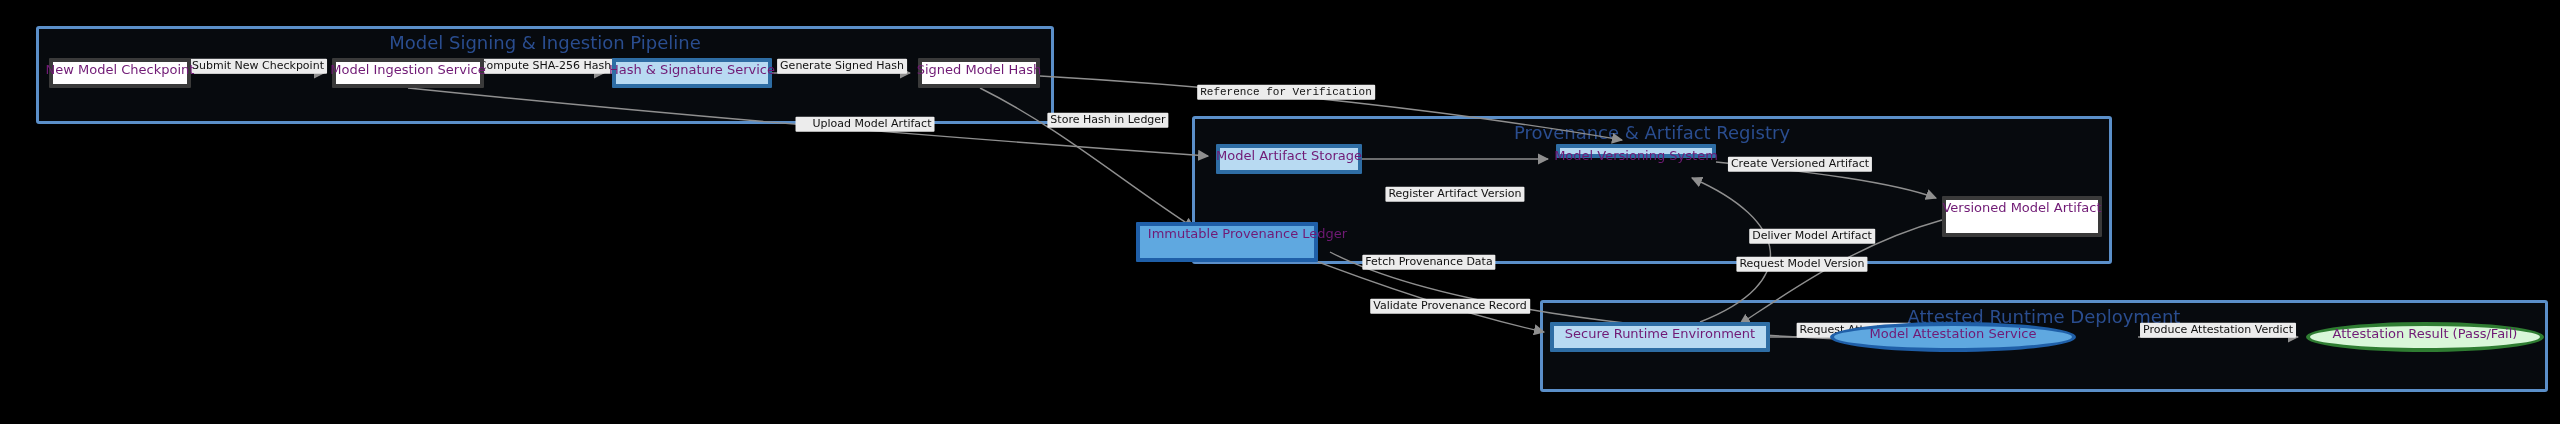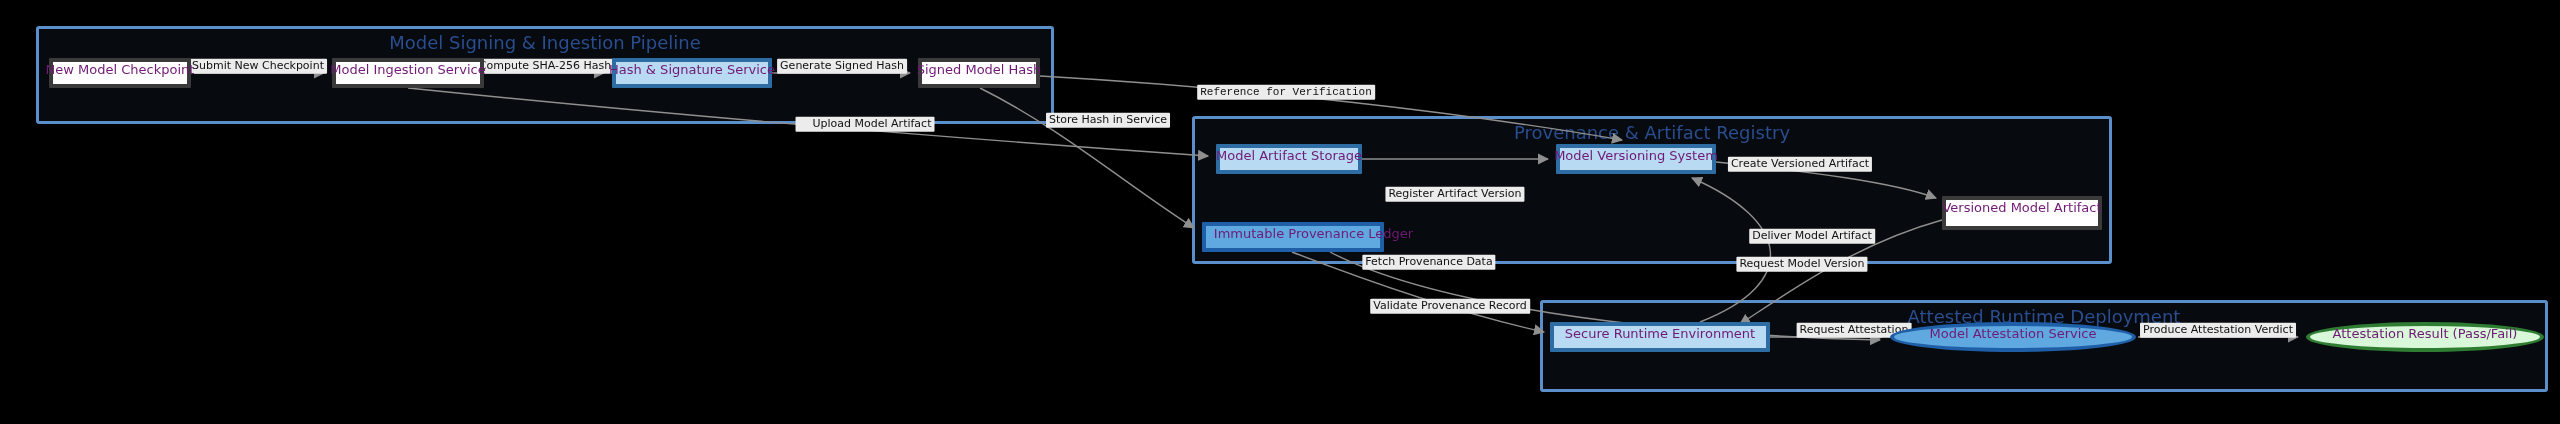--- a/index.html
+++ b/index.html
@@ -97,21 +97,21 @@
       <path d="M 1700 322 C 1802 282, 1788 220, 1692 178" fill="none" stroke="#8f8f8f" stroke-width="1.4" marker-end="url(#arrow)"></path>
       <path d="M 1292 252 C 1380 286, 1462 314, 1544 332" fill="none" stroke="#8f8f8f" stroke-width="1.4" marker-end="url(#arrow)"></path>
       <path d="M 1330 252 C 1430 304, 1640 334, 1880 340" fill="none" stroke="#8f8f8f" stroke-width="1.4" marker-end="url(#arrow)"></path>
       <path d="M 1736 337 L 1882 337" fill="none" stroke="#8f8f8f" stroke-width="1.4" marker-end="url(#arrow)"></path>
       <path d="M 2138 337 L 2298 337" fill="none" stroke="#8f8f8f" stroke-width="1.4" marker-end="url(#arrow)"></path>
     </svg>
     <div class="edge-label" style="left: 258px; top: 66px;">Submit New Checkpoint</div>
     <div class="edge-label" style="left: 545px; top: 66px;">Compute SHA-256 Hash</div>
     <div class="edge-label" style="left: 842px; top: 66px;">Generate Signed Hash</div>
     <div class="edge-label" style="left: 865px; top: 124px; padding-left: 17px;">Upload Model Artifact</div>
-    <div class="edge-label" style="left: 1108px; top: 120px;">Store Hash in Service</div>
+    <div class="edge-label" style="left: 1108px; top: 120px;">Store Hash in Ledger</div>
     <div class="edge-label" style="left: 1286px; top: 92px; font-family: Liberation Mono, monospace;">Reference for Verification</div>
     <div class="edge-label" style="left: 1455px; top: 152px; margin-top: 42px;">Register Artifact Version</div>
     <div class="edge-label" style="left: 1800px; top: 164px;">Create Versioned Artifact</div>
     <div class="edge-label" style="left: 1812px; top: 236px;">Deliver Model Artifact</div>
     <div class="edge-label" style="left: 1802px; top: 264px;">Request Model Version</div>
     <div class="edge-label" style="left: 1429px; top: 262px; text-align: right;">Fetch Provenance Data</div>
     <div class="edge-label" style="left: 1450px; top: 306px;">Validate Provenance Record</div>
     <div class="edge-label" style="left: 1854px; top: 330px; text-align: right;">Request Attestation</div>
     <div class="edge-label" style="left: 2218px; top: 330px;">Produce Attestation Verdict</div>
     <div class="node box" style="left: 49px; top: 58px; width: 142px; height: 30px; background: rgb(255, 255, 255); border-color: rgb(58, 58, 58);">
@@ -122,31 +122,31 @@
     </div>
     <div class="node box" style="left: 612px; top: 58px; width: 160px; height: 30px; background: rgb(184, 218, 242); border-color: rgb(46, 109, 164);">
       <span>Hash &amp; Signature Service</span>
     </div>
     <div class="node box" style="left: 918px; top: 58px; width: 122px; height: 30px; background: rgb(255, 255, 255); border-color: rgb(58, 58, 58);">
       <span>Signed Model Hash</span>
     </div>
     <div class="node box" style="left: 1216px; top: 144px; width: 146px; height: 30px; background: rgb(184, 218, 242); border-color: rgb(46, 109, 164);">
       <span>Model Artifact Storage</span>
     </div>
-    <div class="node box" style="left: 1556px; top: 144px; width: 160px; height: 30px; background: rgb(184, 218, 242); border-color: rgb(46, 109, 164);">
+    <div class="node box" style="left: 1556px; top: 144px; width: 160px; height: 14px; background: rgb(184, 218, 242); border-color: rgb(46, 109, 164);">
       <span>Model Versioning System</span>
     </div>
-    <div class="node box" style="left: 1202px; top: 222px; width: 182px; height: 30px; background: rgb(95, 168, 224); border-color: rgb(31, 95, 168); padding-left: 41px;">
+    <div class="node box" style="left: 1136px; top: 222px; width: 182px; height: 40px; background: rgb(95, 168, 224); border-color: rgb(31, 95, 168); padding-left: 41px;">
       <span>Immutable Provenance Ledger</span>
     </div>
-    <div class="node box" style="left: 1942px; top: 196px; width: 160px; height: 34px; background: rgb(255, 255, 255); border-color: rgb(58, 58, 58);">
+    <div class="node box" style="left: 1942px; top: 196px; width: 160px; height: 41px; background: rgb(255, 255, 255); border-color: rgb(58, 58, 58);">
       <span>Versioned Model Artifact</span>
     </div>
     <div class="node box" style="left: 1550px; top: 322px; width: 220px; height: 30px; background: rgb(184, 218, 242); border-color: rgb(46, 109, 164);">
       <span>Secure Runtime Environment</span>
     </div>
-    <div class="node ellipse" style="left: 1890px; top: 322px; width: 246px; height: 30px; background: rgb(95, 168, 224); border-color: rgb(31, 95, 168);">
+    <div class="node ellipse" style="left: 1830px; top: 322px; width: 246px; height: 30px; background: rgb(95, 168, 224); border-color: rgb(31, 95, 168);">
       <span>Model Attestation Service</span>
     </div>
     <div class="node ellipse" style="left: 2306px; top: 322px; width: 238px; height: 30px; background: rgb(217, 247, 217); border-color: rgb(47, 125, 50);">
       <span>Attestation Result (Pass/Fail)</span>
     </div>
   </div>
 
 </body></html>

